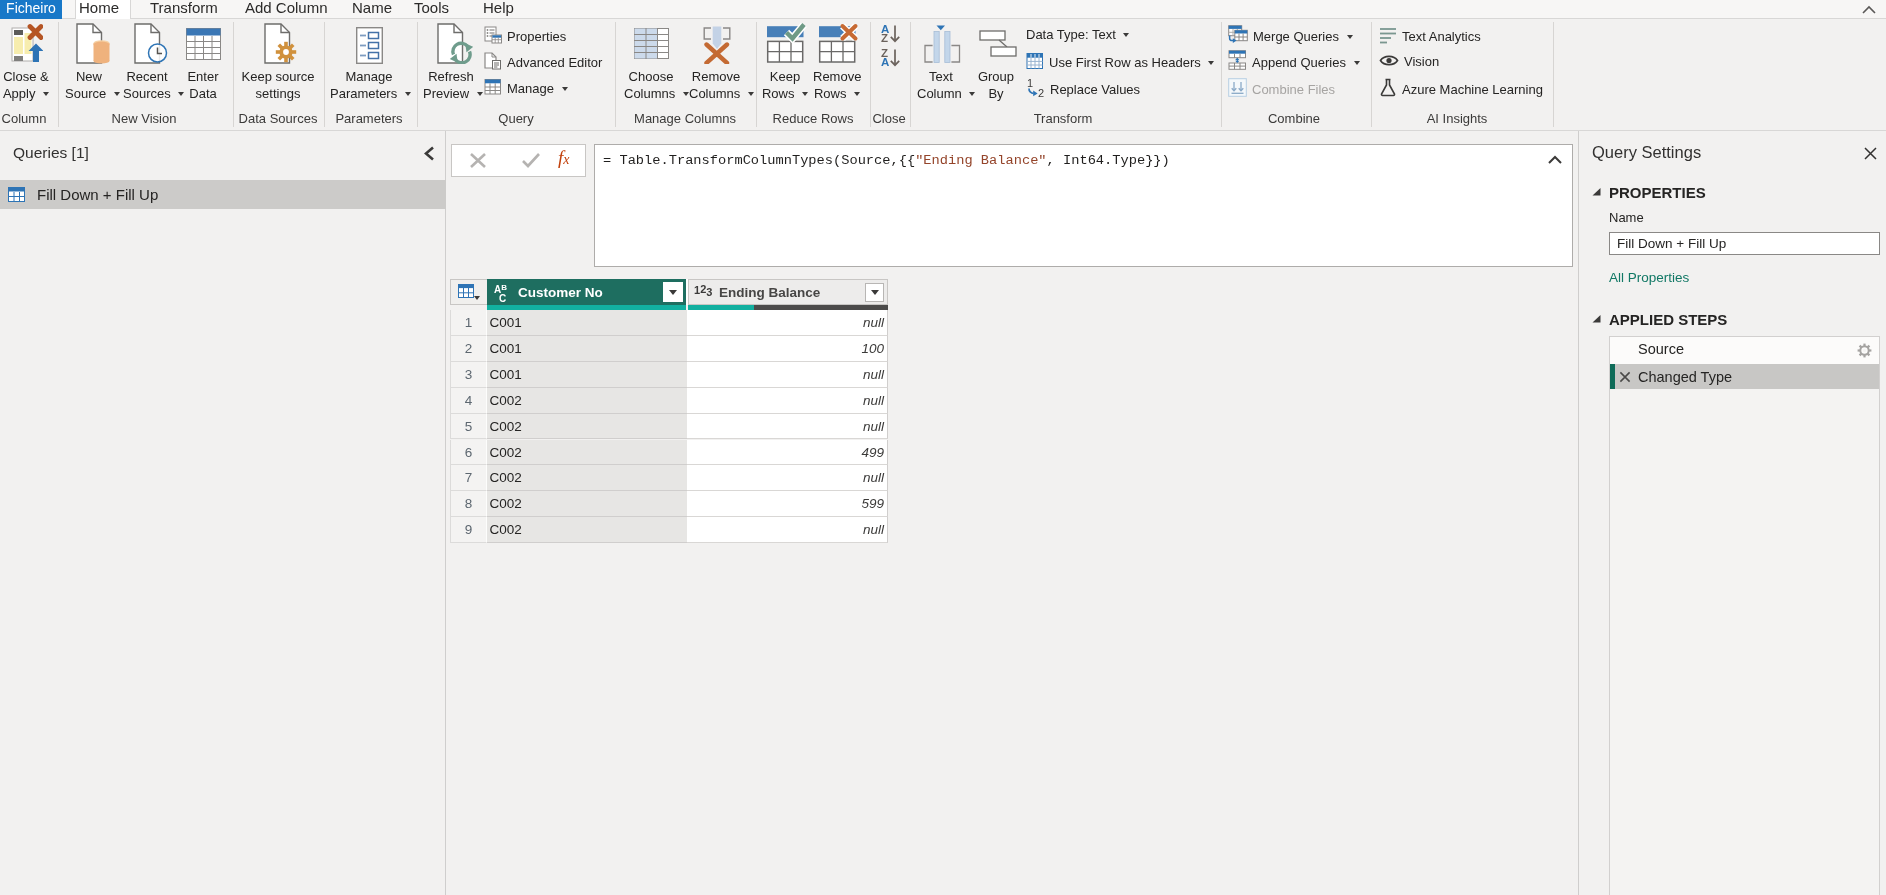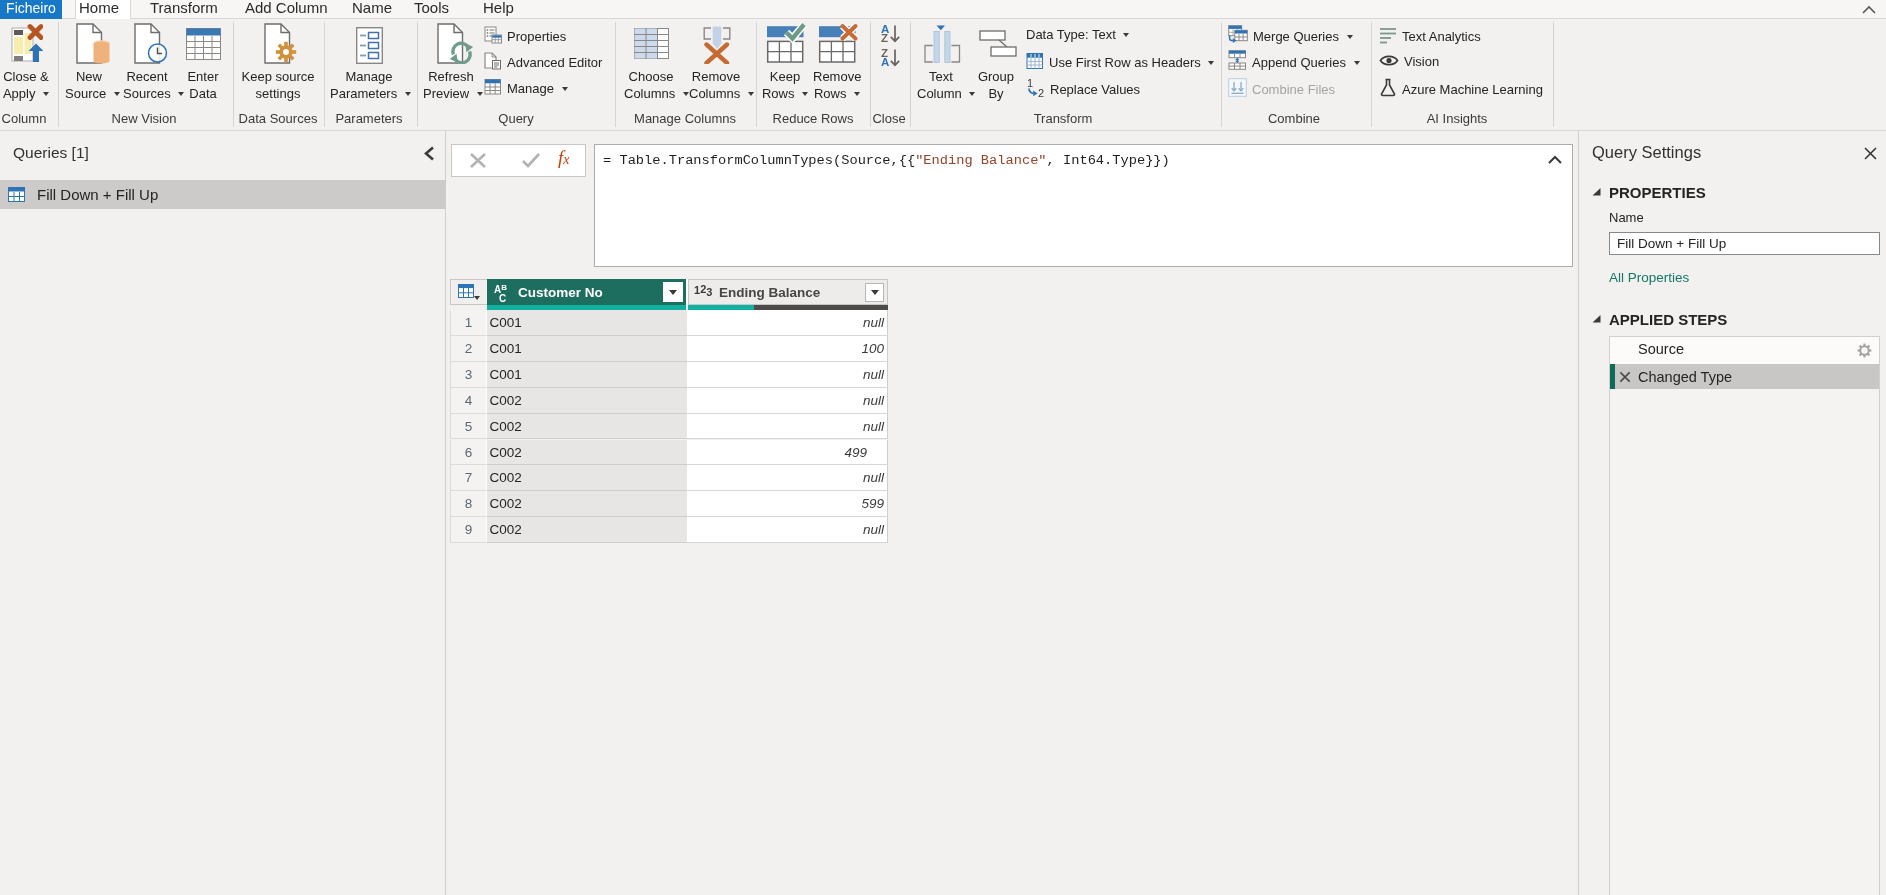--- a/index.html
+++ b/index.html
@@ -480,21 +480,21 @@
   <div class="cell" style="left:37px;top:82.8px;width:199.5px;height:25.9px;background:#e7e6e4;border-bottom:1px solid #d0cecd;line-height:25.9px;color:#252423;padding-left:2.5px;">C001</div>
   <div class="cell" style="left:236.5px;top:82.8px;width:201.5px;height:25.9px;background:#fff;border-bottom:1px solid #d9d7d5;border-right:1px solid #d0cecd;line-height:25.9px;color:#3b3a39;font-style:italic;text-align:right;padding-right:3px;">null</div>
   <div class="cell" style="left:0;top:108.7px;width:37px;height:25.9px;background:#f4f3f2;border-bottom:1px solid #dcdbda;border-left:1px solid #dcdbda;border-right:1.5px solid #fdfdfc;text-align:center;line-height:25.9px;color:#5d6770;font-size:13.5px;">4</div>
   <div class="cell" style="left:37px;top:108.7px;width:199.5px;height:25.9px;background:#e7e6e4;border-bottom:1px solid #d0cecd;line-height:25.9px;color:#252423;padding-left:2.5px;">C002</div>
   <div class="cell" style="left:236.5px;top:108.7px;width:201.5px;height:25.9px;background:#fff;border-bottom:1px solid #d9d7d5;border-right:1px solid #d0cecd;line-height:25.9px;color:#3b3a39;font-style:italic;text-align:right;padding-right:3px;">null</div>
   <div class="cell" style="left:0;top:134.6px;width:37px;height:25.9px;background:#f4f3f2;border-bottom:1px solid #dcdbda;border-left:1px solid #dcdbda;border-right:1.5px solid #fdfdfc;text-align:center;line-height:25.9px;color:#5d6770;font-size:13.5px;">5</div>
   <div class="cell" style="left:37px;top:134.6px;width:199.5px;height:25.9px;background:#e7e6e4;border-bottom:1px solid #d0cecd;line-height:25.9px;color:#252423;padding-left:2.5px;">C002</div>
   <div class="cell" style="left:236.5px;top:134.6px;width:201.5px;height:25.9px;background:#fff;border-bottom:1px solid #d9d7d5;border-right:1px solid #d0cecd;line-height:25.9px;color:#3b3a39;font-style:italic;text-align:right;padding-right:3px;">null</div>
   <div class="cell" style="left:0;top:160.5px;width:37px;height:25.9px;background:#f4f3f2;border-bottom:1px solid #dcdbda;border-left:1px solid #dcdbda;border-right:1.5px solid #fdfdfc;text-align:center;line-height:25.9px;color:#5d6770;font-size:13.5px;">6</div>
   <div class="cell" style="left:37px;top:160.5px;width:199.5px;height:25.9px;background:#e7e6e4;border-bottom:1px solid #d0cecd;line-height:25.9px;color:#252423;padding-left:2.5px;">C002</div>
-  <div class="cell" style="left:236.5px;top:160.5px;width:201.5px;height:25.9px;background:#fff;border-bottom:1px solid #d9d7d5;border-right:1px solid #d0cecd;line-height:25.9px;color:#3b3a39;font-style:italic;text-align:right;padding-right:20px;">499</div>
+  <div class="cell" style="left:236.5px;top:160.5px;width:201.5px;height:25.9px;background:#fff;border-bottom:1px solid #d9d7d5;border-right:1px solid #d0cecd;line-height:25.9px;color:#3b3a39;font-style:italic;text-align:right;padding-right:3px;">499</div>
   <div class="cell" style="left:0;top:186.4px;width:37px;height:25.9px;background:#f4f3f2;border-bottom:1px solid #dcdbda;border-left:1px solid #dcdbda;border-right:1.5px solid #fdfdfc;text-align:center;line-height:25.9px;color:#5d6770;font-size:13.5px;">7</div>
   <div class="cell" style="left:37px;top:186.4px;width:199.5px;height:25.9px;background:#e7e6e4;border-bottom:1px solid #d0cecd;line-height:25.9px;color:#252423;padding-left:2.5px;">C002</div>
   <div class="cell" style="left:236.5px;top:186.4px;width:201.5px;height:25.9px;background:#fff;border-bottom:1px solid #d9d7d5;border-right:1px solid #d0cecd;line-height:25.9px;color:#3b3a39;font-style:italic;text-align:right;padding-right:3px;">null</div>
   <div class="cell" style="left:0;top:212.3px;width:37px;height:25.9px;background:#f4f3f2;border-bottom:1px solid #dcdbda;border-left:1px solid #dcdbda;border-right:1.5px solid #fdfdfc;text-align:center;line-height:25.9px;color:#5d6770;font-size:13.5px;">8</div>
   <div class="cell" style="left:37px;top:212.3px;width:199.5px;height:25.9px;background:#e7e6e4;border-bottom:1px solid #d0cecd;line-height:25.9px;color:#252423;padding-left:2.5px;">C002</div>
   <div class="cell" style="left:236.5px;top:212.3px;width:201.5px;height:25.9px;background:#fff;border-bottom:1px solid #d9d7d5;border-right:1px solid #d0cecd;line-height:25.9px;color:#3b3a39;font-style:italic;text-align:right;padding-right:3px;">599</div>
   <div class="cell" style="left:0;top:238.2px;width:37px;height:25.9px;background:#f4f3f2;border-bottom:1px solid #dcdbda;border-left:1px solid #dcdbda;border-right:1.5px solid #fdfdfc;text-align:center;line-height:25.9px;color:#5d6770;font-size:13.5px;">9</div>
   <div class="cell" style="left:37px;top:238.2px;width:199.5px;height:25.9px;background:#e7e6e4;border-bottom:1px solid #d0cecd;line-height:25.9px;color:#252423;padding-left:2.5px;">C002</div>
   <div class="cell" style="left:236.5px;top:238.2px;width:201.5px;height:25.9px;background:#fff;border-bottom:1px solid #d9d7d5;border-right:1px solid #d0cecd;line-height:25.9px;color:#3b3a39;font-style:italic;text-align:right;padding-right:3px;">null</div>
 </div>

